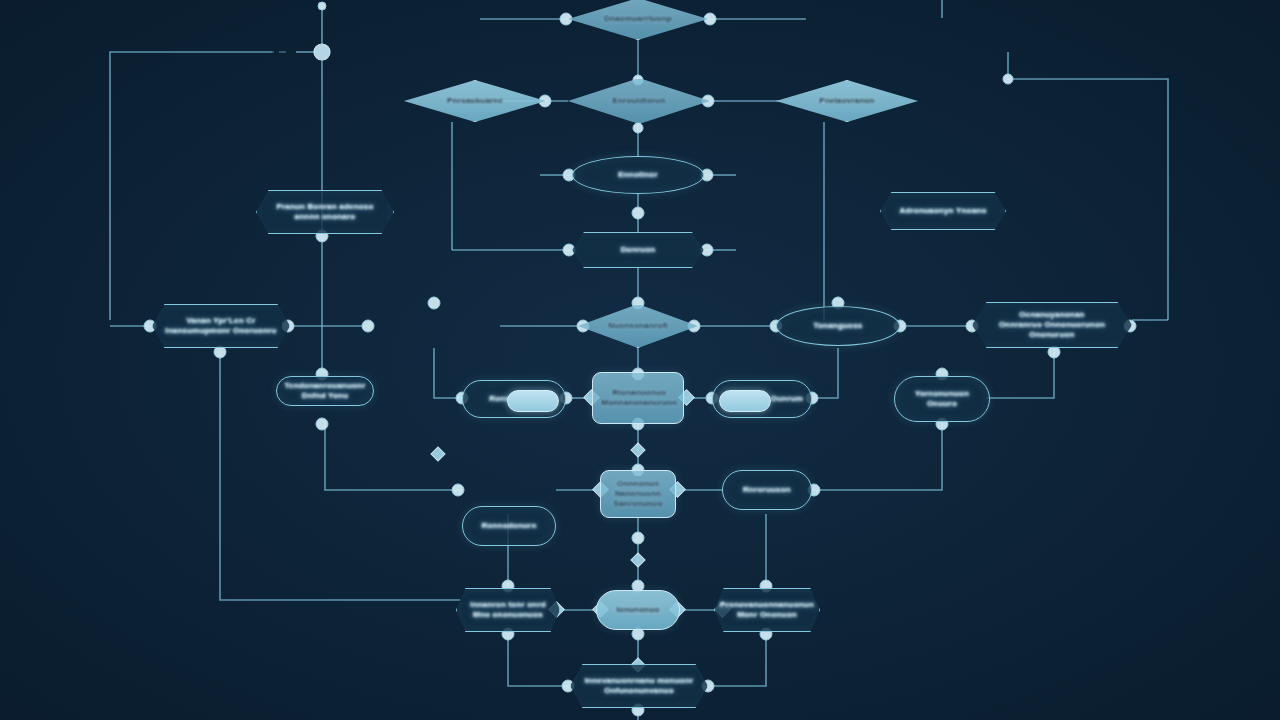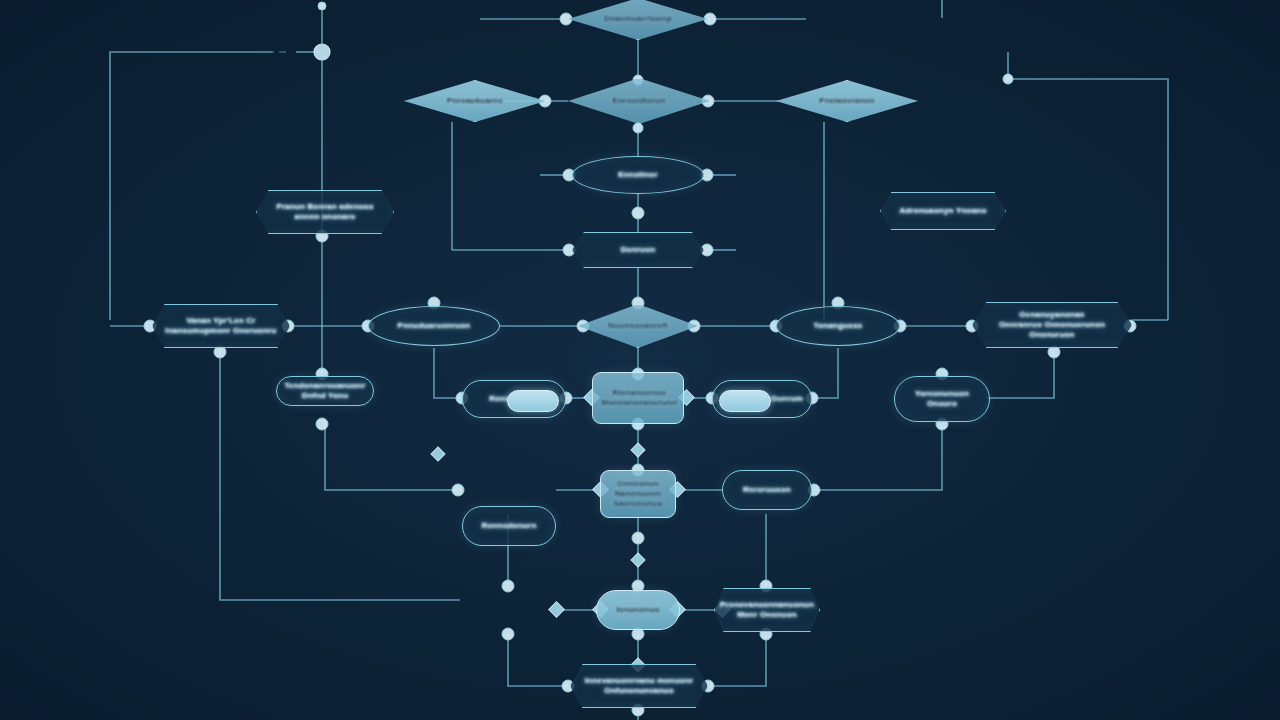--- a/index.html
+++ b/index.html
@@ -235,23 +235,20 @@
 annnn ononaro</span>
   </div>
   <div class="node hex" style="left:880px;top:192px;width:126px;height:38px;">
     <span class="lbl">Adronuaonyn Ynoano</span>
   </div>
 
   <div class="node hex" style="left:152px;top:304px;width:138px;height:44px;">
     <span class="lbl">Vanan Ypr'Len Cr
 Inansumupmonr Onoruonru</span>
   </div>
-  <div class="node ellipse" style="left:368px;top:306px;width:132px;height:40px;">
-    <span class="lbl">Pnnuduaruonruon</span>
-  </div>
   <div class="node diamond mid" style="left:578px;top:304px;width:120px;height:44px;">
     <span class="lbl">Nuonsonanrofi</span>
   </div>
   <div class="node ellipse" style="left:776px;top:306px;width:124px;height:40px;">
     <span class="lbl">Tonanguoss</span>
   </div>
   <div class="node hex" style="left:972px;top:302px;width:160px;height:46px;">
     <span class="lbl">Ocnanuyanonan
 Onnranruo Onnonuorunon Ononuruon</span>
   </div>
@@ -282,20 +279,24 @@
   </div>
   <div class="node rrect mid" style="left:600px;top:470px;width:76px;height:48px;">
     <span class="lbl">Onnnonun
 Nanonuonn
 Sanronunuo</span>
   </div>
   <div class="node pill" style="left:722px;top:470px;width:90px;height:40px;">
     <span class="lbl">Rnroruuson</span>
   </div>
 
+  <div class="node hex" style="left:456px;top:588px;width:104px;height:44px;">
+    <span class="lbl">Innanron tonr onrd
+Mno ononuonuos</span>
+  </div>
   <div class="node pill lite" style="left:596px;top:590px;width:84px;height:40px;">
     <span class="lbl">Ionunonuo</span>
   </div>
   <div class="node hex" style="left:714px;top:588px;width:106px;height:44px;">
     <span class="lbl">Pronovanuonnanuonun
 Monr Ononuon</span>
   </div>
 
   <div class="node hex" style="left:570px;top:664px;width:138px;height:44px;">
     <span class="lbl">Innevanuonrnanu monuonr

